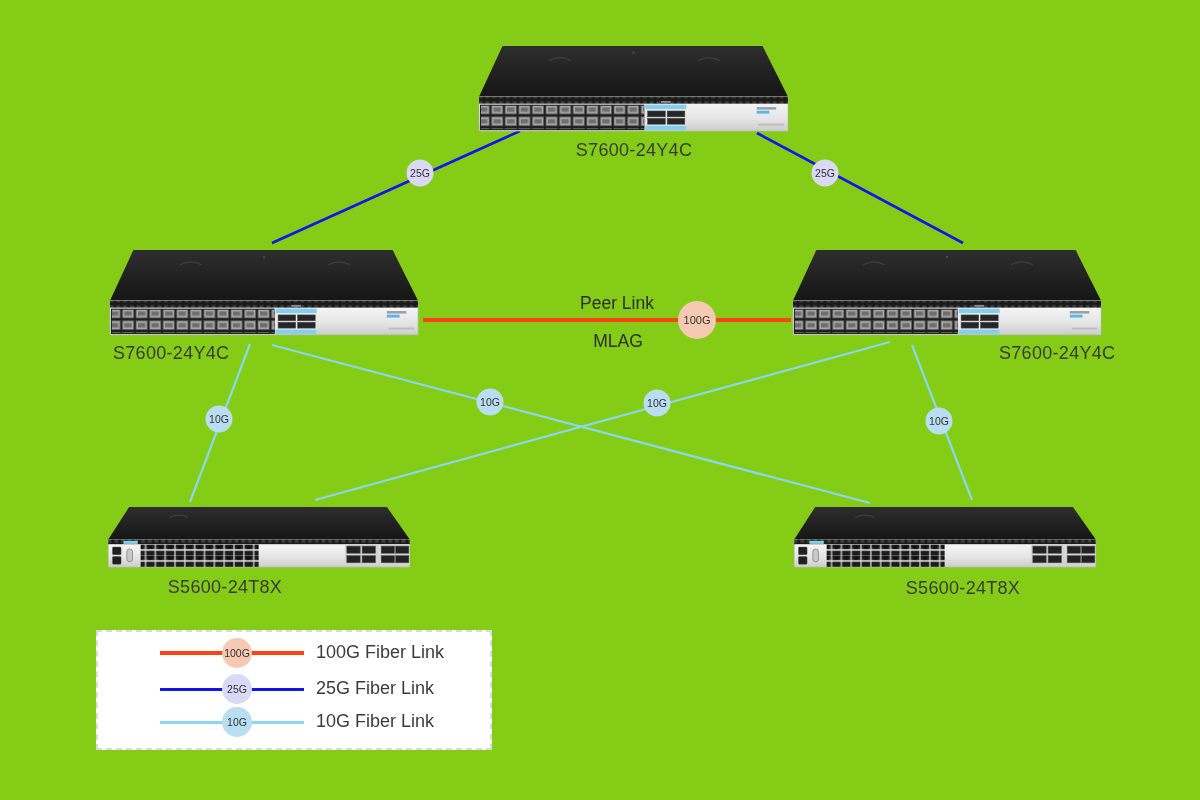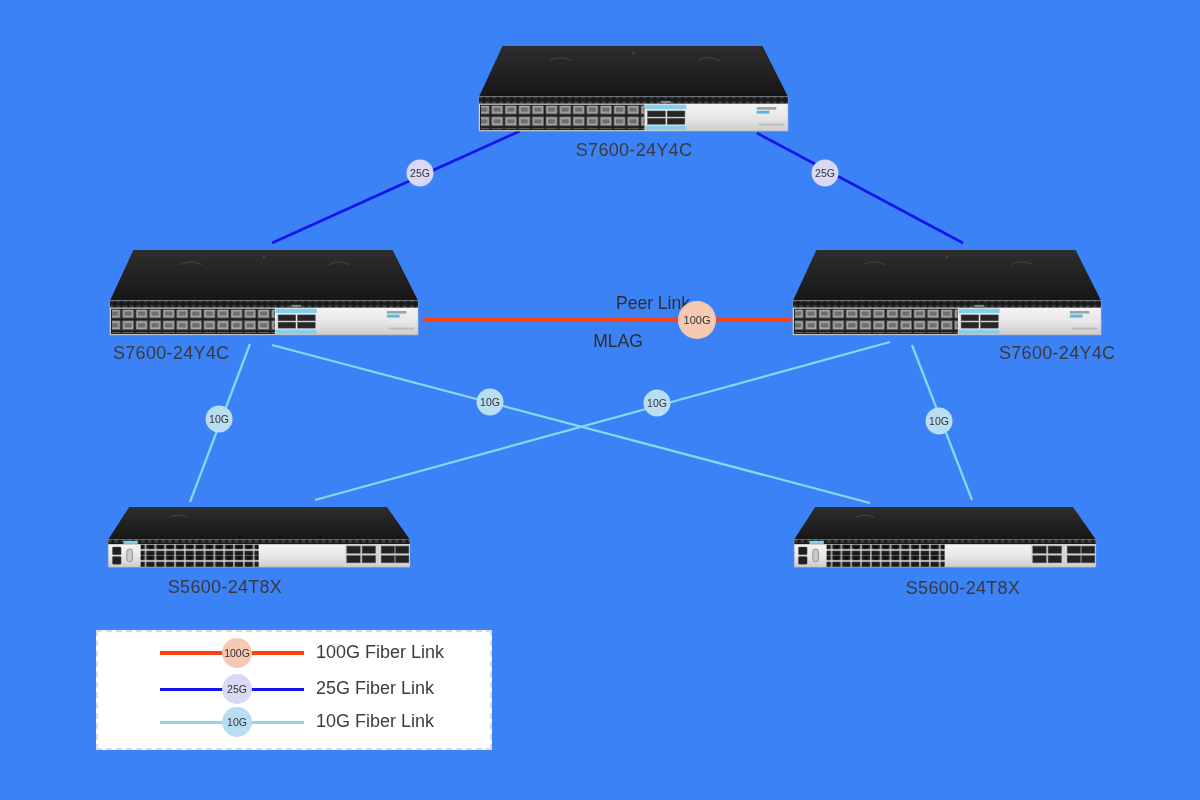--- a/index.html
+++ b/index.html
@@ -1,16 +1,16 @@
 <!DOCTYPE html>
 <html><head>
 <meta charset="utf-8">
 <style>
   html,body{margin:0;padding:0;background:#fff;}
-  .canvas{position:relative;width:1200px;height:800px;background:#3b82f6;overflow:hidden;
+  .canvas{position:relative;width:1200px;height:800px;background:#84cc16;overflow:hidden;
           font-family:"Liberation Sans", sans-serif;}
   .links-layer{position:absolute;left:0;top:0;z-index:1;}
   .link-100g{stroke:#fb4413;stroke-width:4;}
   .link-25g{stroke:#1414ec;stroke-width:2.6;}
   .link-10g{stroke:#8bd7f0;stroke-width:2.2;}
   .switch{position:absolute;z-index:2;}
   .switch svg{display:block;width:100%;height:100%;}
   .node-label{position:absolute;z-index:3;font-size:18px;color:#3a3a3a;letter-spacing:.3px;white-space:nowrap;}
   .centered{transform:translateX(-50%);}
   .badge{position:absolute;z-index:4;border-radius:50%;display:flex;align-items:center;justify-content:center;
@@ -145,21 +145,21 @@
         <use href="#sym-s5600"></use>
       </svg>
   </div>
 
   <div class="node-label centered" style="left:634px;top:140px;">S7600-24Y4C</div>
   <div class="node-label" style="left:113px;top:343px;">S7600-24Y4C</div>
   <div class="node-label" style="left:999px;top:343px;">S7600-24Y4C</div>
   <div class="node-label centered" style="left:225px;top:577px;">S5600-24T8X</div>
   <div class="node-label centered" style="left:963px;top:578px;">S5600-24T8X</div>
 
-  <div class="plabel" style="left:617px;top:293px;margin-left:36px;">Peer Link</div>
+  <div class="plabel" style="left:617px;top:293px;">Peer Link</div>
   <div class="plabel" style="left:618px;top:331px;">MLAG</div>
 
   <div class="badge b25" style="left:420px;top:173px;">25G</div>
   <div class="badge b25" style="left:825px;top:173px;">25G</div>
   <div class="badge b100" style="left:697px;top:320px;">100G</div>
   <div class="badge b10" style="left:219px;top:419px;">10G</div>
   <div class="badge b10" style="left:490px;top:402px;">10G</div>
   <div class="badge b10" style="left:657px;top:403px;">10G</div>
   <div class="badge b10" style="left:939px;top:421px;">10G</div>
 

